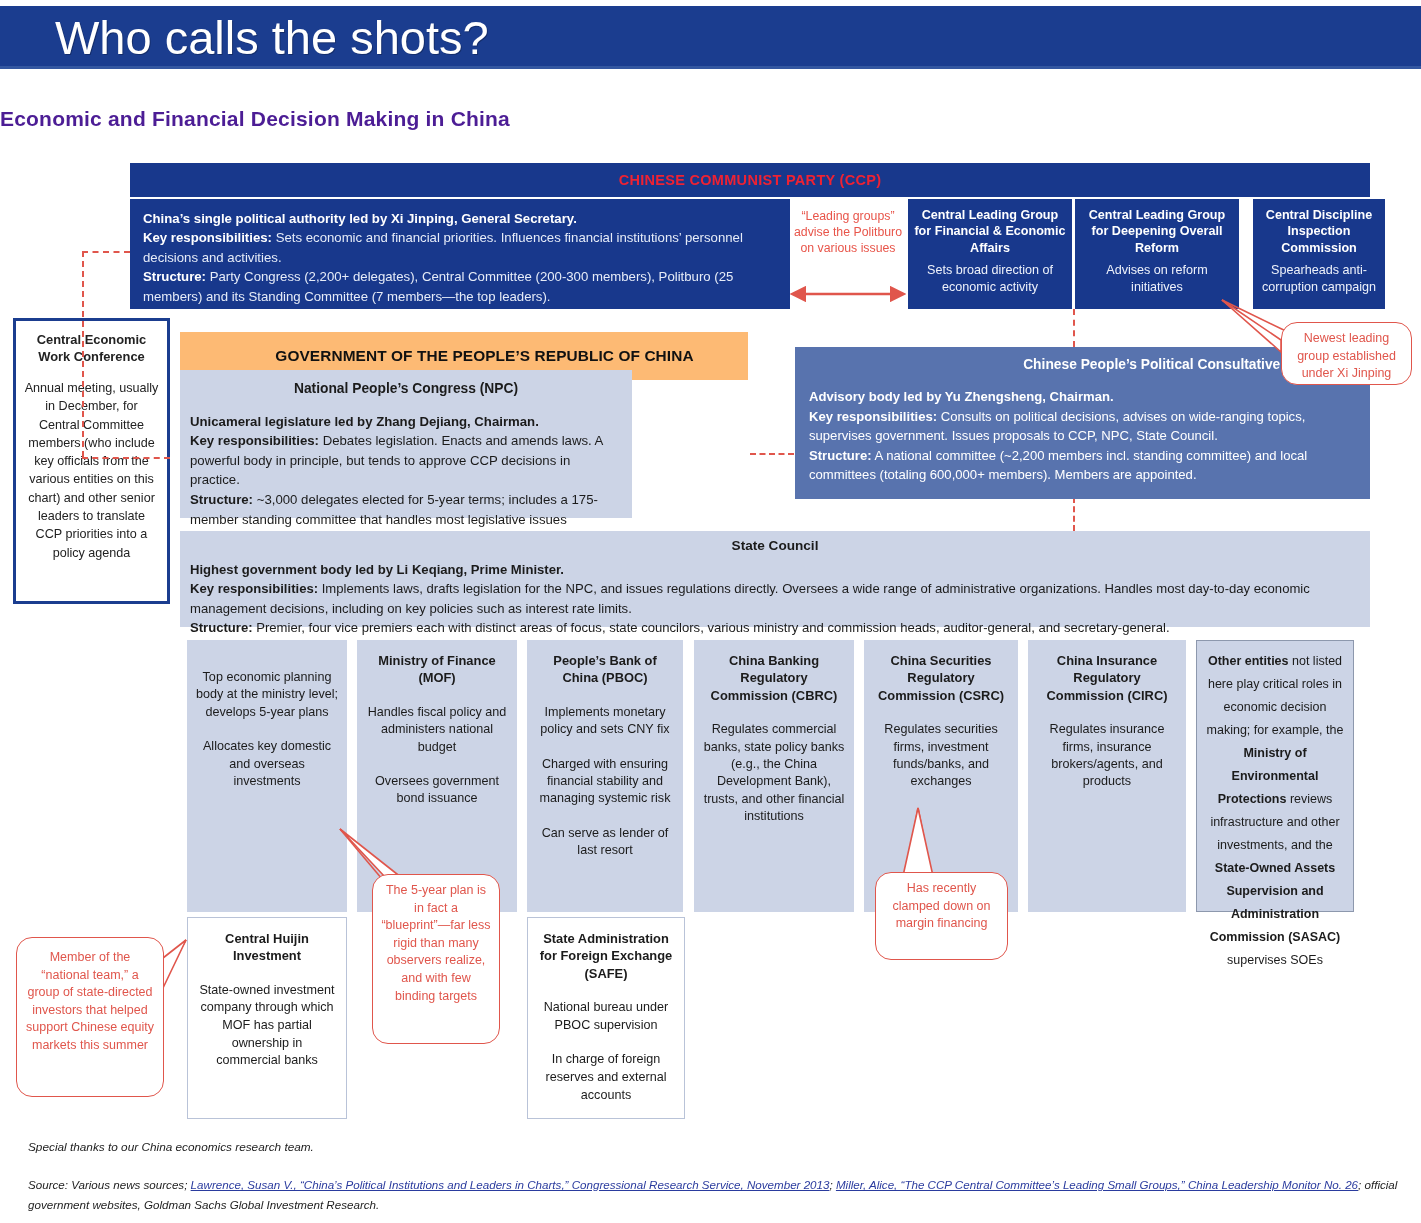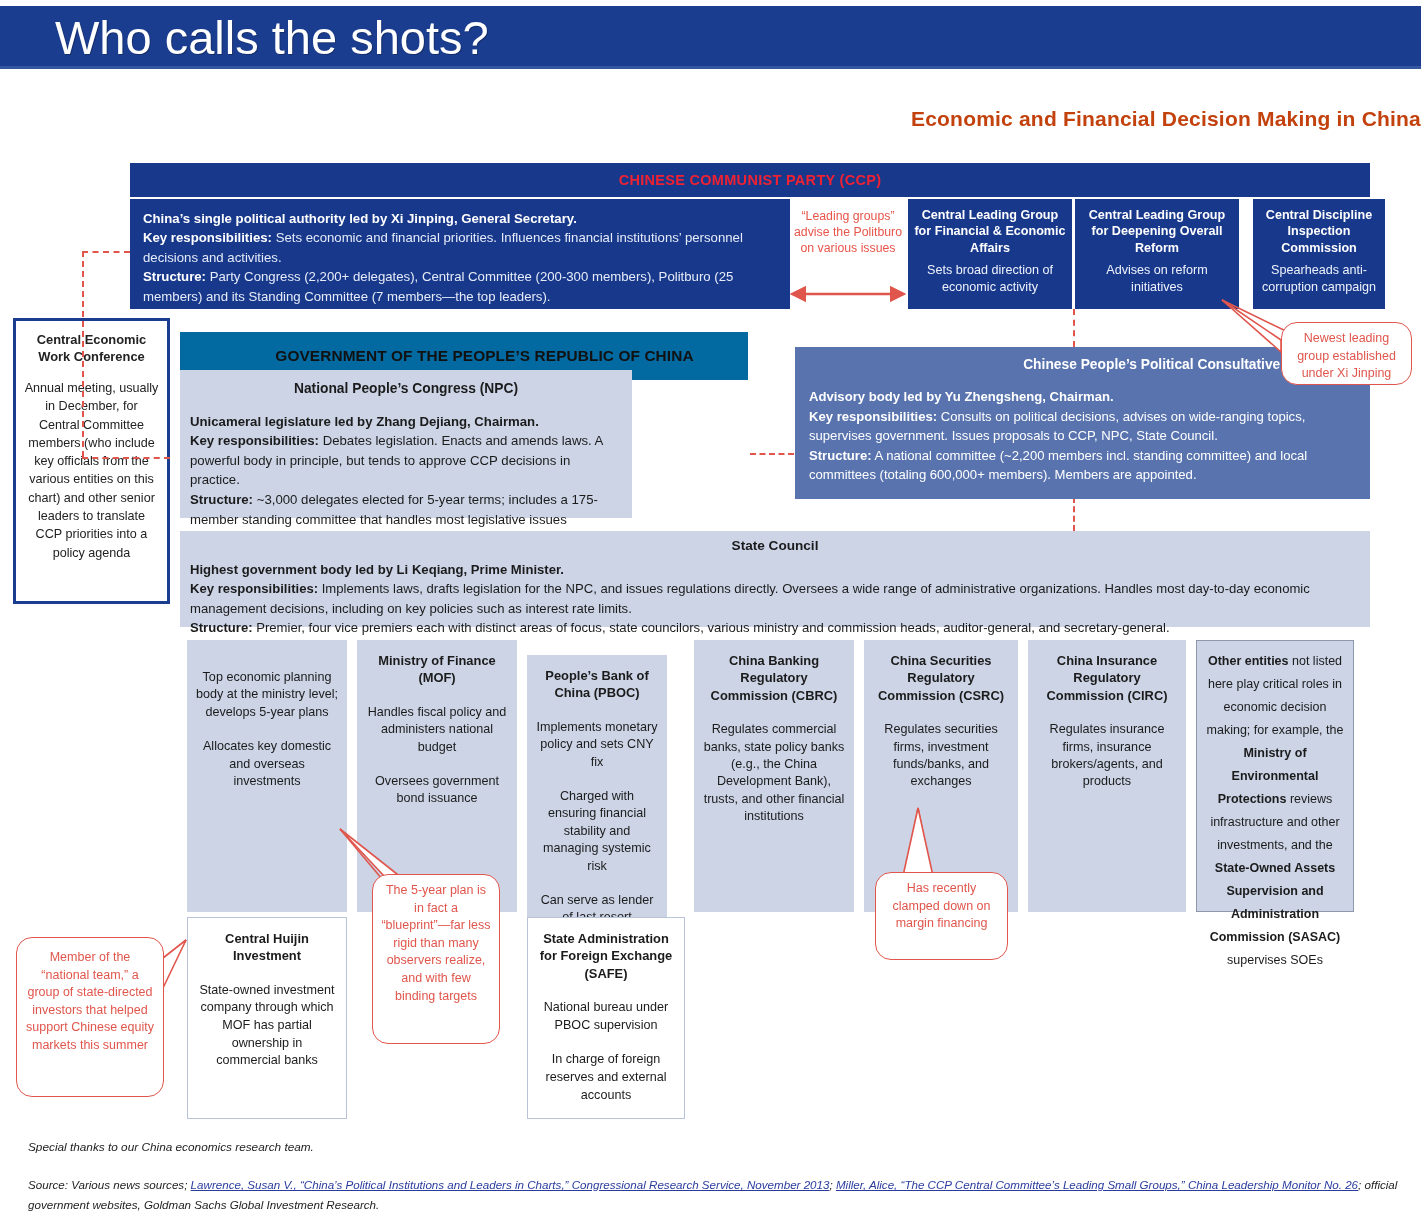--- a/index.html
+++ b/index.html
@@ -22,22 +22,22 @@
   #title-text{
     position:absolute;left:55px;top:2px;
     font-size:47px;font-weight:normal;color:#ffffff;
     letter-spacing:0px;line-height:60px;
     text-shadow:1px 1px 0 rgba(0,0,0,.25);
   }
 
   
   #chart-title{
     left:0;top:107px;width:1421px;
-    text-align:right;
-    font-size:21px;font-weight:bold;color:#c2410c;
+    text-align:left;
+    font-size:21px;font-weight:bold;color:#4c1d95;
     letter-spacing:.2px;
   }
 
   
   #ccp-header{
     left:130px;top:163px;width:1240px;height:34px;
     background:#18388c;
     display:flex;align-items:center;justify-content:center;
   }
   #ccp-header-text{
@@ -81,21 +81,21 @@
     left:13px;top:318px;width:157px;height:286px;
     background:#ffffff;border:3px solid #1b3d8f;
     text-align:center;padding:10px 8px;
     font-size:12.6px;line-height:18.3px;color:#222;
   }
   #cewc .cewc-title{font-weight:bold;font-size:12.9px;line-height:17px;display:block;margin-bottom:14px;}
 
   
   #gov-header{
     left:180px;top:332px;width:568px;height:48px;
-    background:#0369a1;
+    background:#fdba74;
     display:flex;align-items:center;justify-content:center;
     font-size:15.4px;font-weight:bold;color:#111;letter-spacing:.1px;padding-left:41px;
   }
   #npc-box{
     left:180px;top:370px;width:452px;height:148px;
     background:#ccd4e6;
     padding:9px 10px 0 10px;
     font-size:13.2px;line-height:19.6px;color:#1b1b1b;
   }
   #npc-title{text-align:center;font-weight:bold;font-size:13.8px;margin-bottom:13px;}
@@ -154,21 +154,21 @@
     top:640px;height:272px;
     background:#ccd4e6;
     text-align:center;
     padding:12px 8px 0 8px;
     font-size:12.6px;line-height:17.4px;color:#1b1b1b;
   }
   .agency .a-title{font-weight:bold;font-size:12.9px;line-height:17.4px;display:block;}
   .agency .a-p{display:block;margin-top:17px;}
   #ag-0{left:187px;width:160px;}
   #ag-1{left:357px;width:160px;}
-  #ag-2{left:527px;width:140px;margin-top:15px;}
+  #ag-2{left:527px;width:156px;}
   #ag-3{left:694px;width:160px;}
   #ag-4{left:864px;width:154px;}
   #ag-5{left:1028px;width:158px;}
   #other-ent{
     left:1196px;top:640px;width:158px;height:272px;
     background:#ccd4e6;border:1px solid #8d98ad;
     text-align:center;padding:9px 7px 0 7px;
     font-size:12.5px;line-height:23px;color:#1b1b1b;
   }
   #other-ent b{font-weight:bold;}

